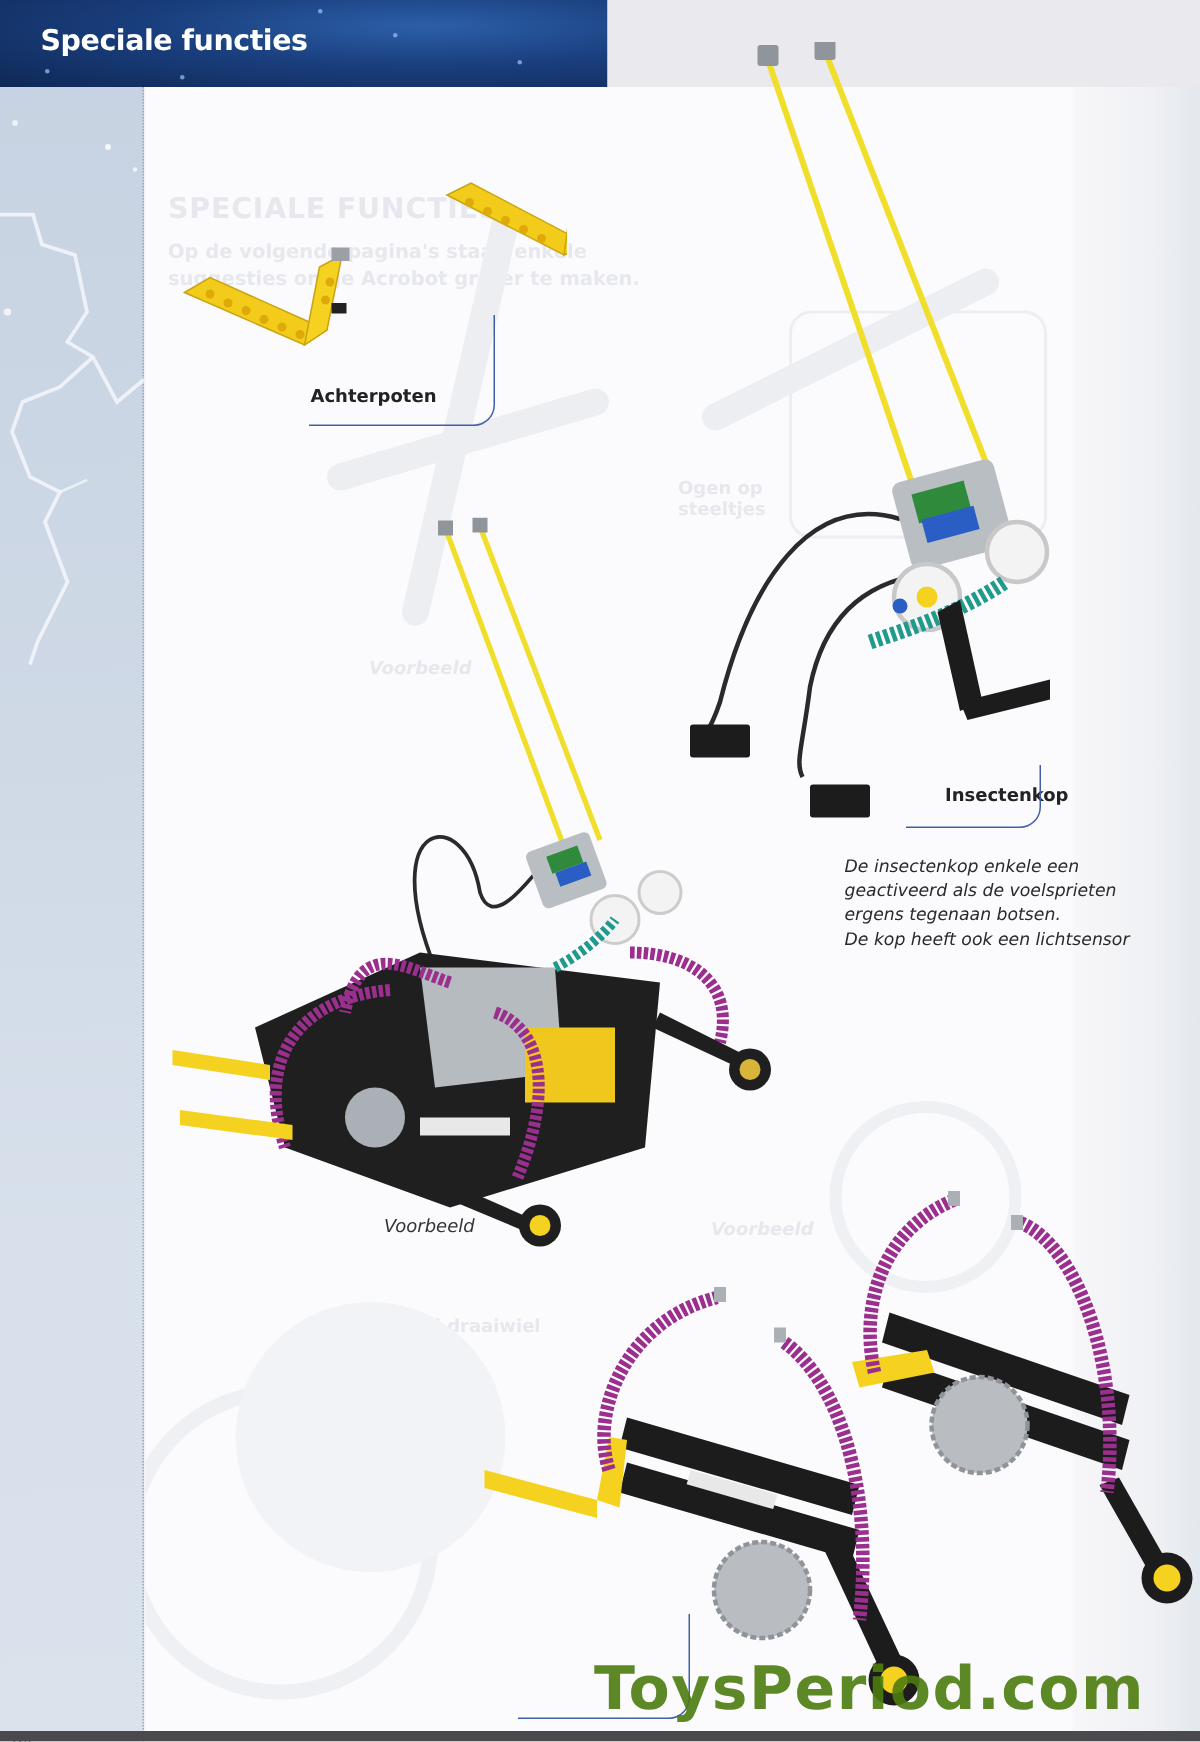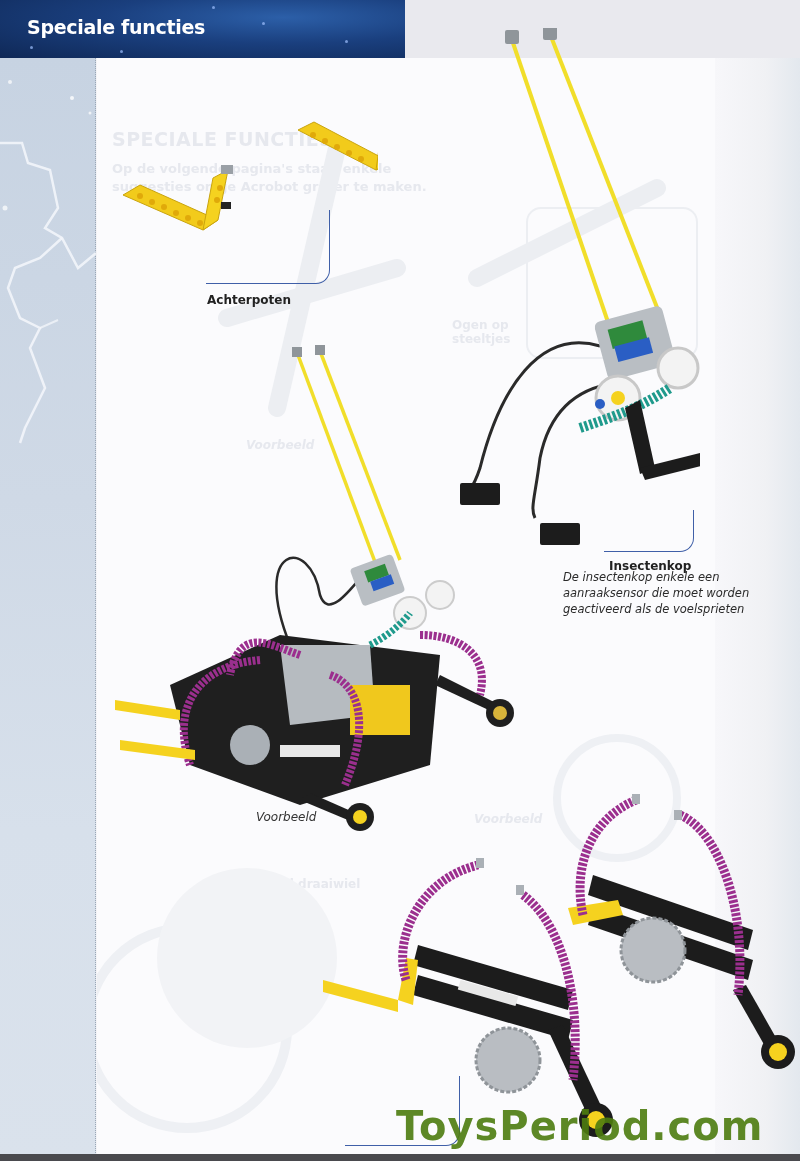--- a/index.html
+++ b/index.html
@@ -43,21 +43,21 @@
 
   
   .ghost { position: absolute; color: #e6e8ee; font-weight: bold; }
   .ghost-title { left: 112px; top: 128px; font-size: 19px; letter-spacing: .5px; }
   .ghost-intro { left: 112px; top: 160px; font-size: 13px; line-height: 18px; width: 360px; }
   .ghost-small { font-size: 12px; font-weight: bold; }
 
   
   .callout {
     position: absolute; font-family: "DejaVu Sans", sans-serif; font-weight: bold;
-    font-size: 12px; color: #222; margin-top: 36px;
+    font-size: 12px; color: #222;
   }
   .callout-line {
     position: absolute; border-right: 1.5px solid #3f5fa8; border-bottom: 1.5px solid #3f5fa8;
     border-bottom-right-radius: 14px;
   }
 
   .caption-italic {
     position: absolute; font-style: italic; font-size: 12px; color: #333;
   }
   .desc {
@@ -184,27 +184,28 @@
   <circle cx="160" cy="376" r="5" fill="#2a5ec4"></circle>
 
   <path d="M140,400 C170,390 200,380 230,360" stroke="#1f9a8c" stroke-width="10" fill="none" stroke-dasharray="3 2"></path>
 
   <polygon points="185,380 200,372 215,440 200,446" fill="#1c1c1c"></polygon>
   <polygon points="200,440 280,420 285,432 205,452" fill="#1c1c1c"></polygon>
 
   <rect x="20" y="455" width="40" height="22" rx="2" fill="#1c1c1c"></rect>
   <rect x="100" y="495" width="40" height="22" rx="2" fill="#1c1c1c"></rect>
 </svg>
-<div class="callout" style="left:609px;top:523px">Insectenkop</div>
+<div class="callout" style="left:630px;top:523px">Insectenkop</div>
 <div class="callout-line" style="left:604px;top:510px;width:90px;height:42px"></div>
 
 <div class="desc">
   <p>De insectenkop enkele een</p>
-  <p>aanraaksensor die moet worden</p>
   <p>geactiveerd als de voelsprieten</p>
+  <p>ergens tegenaan botsen.</p>
+  <p>De kop heeft ook een lichtsensor</p>
 </div>
 
 <svg class="illus" style="left:110px;top:345px" width="420" height="490">
 
   <line x1="188" y1="10" x2="268" y2="225" stroke="#f1de2a" stroke-width="3.5"></line>
   <line x1="210" y1="6" x2="290" y2="215" stroke="#f1de2a" stroke-width="3.5"></line>
   <rect x="182" y="2" width="10" height="10" fill="#8f959a"></rect>
   <rect x="205" y="0" width="10" height="10" fill="#8f959a"></rect>
 
   <path d="M180,300 C140,200 200,190 210,250 C220,280 250,230 262,220" fill="none" stroke="#2a2a2a" stroke-width="2.5"></path>

